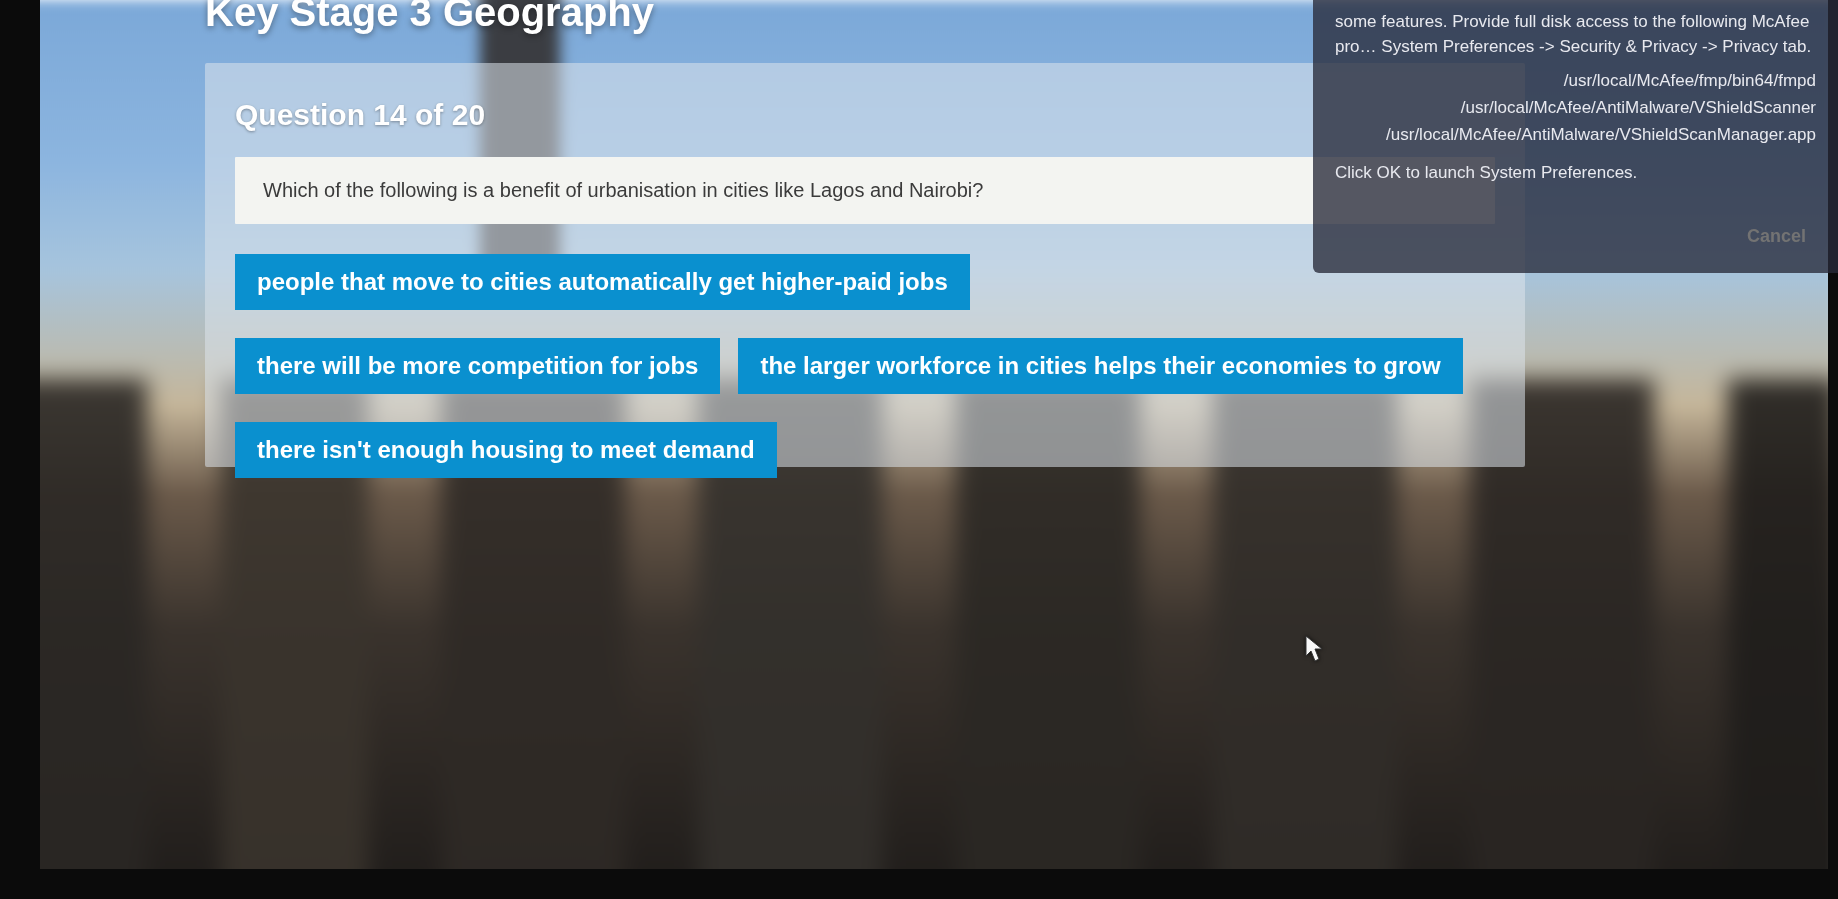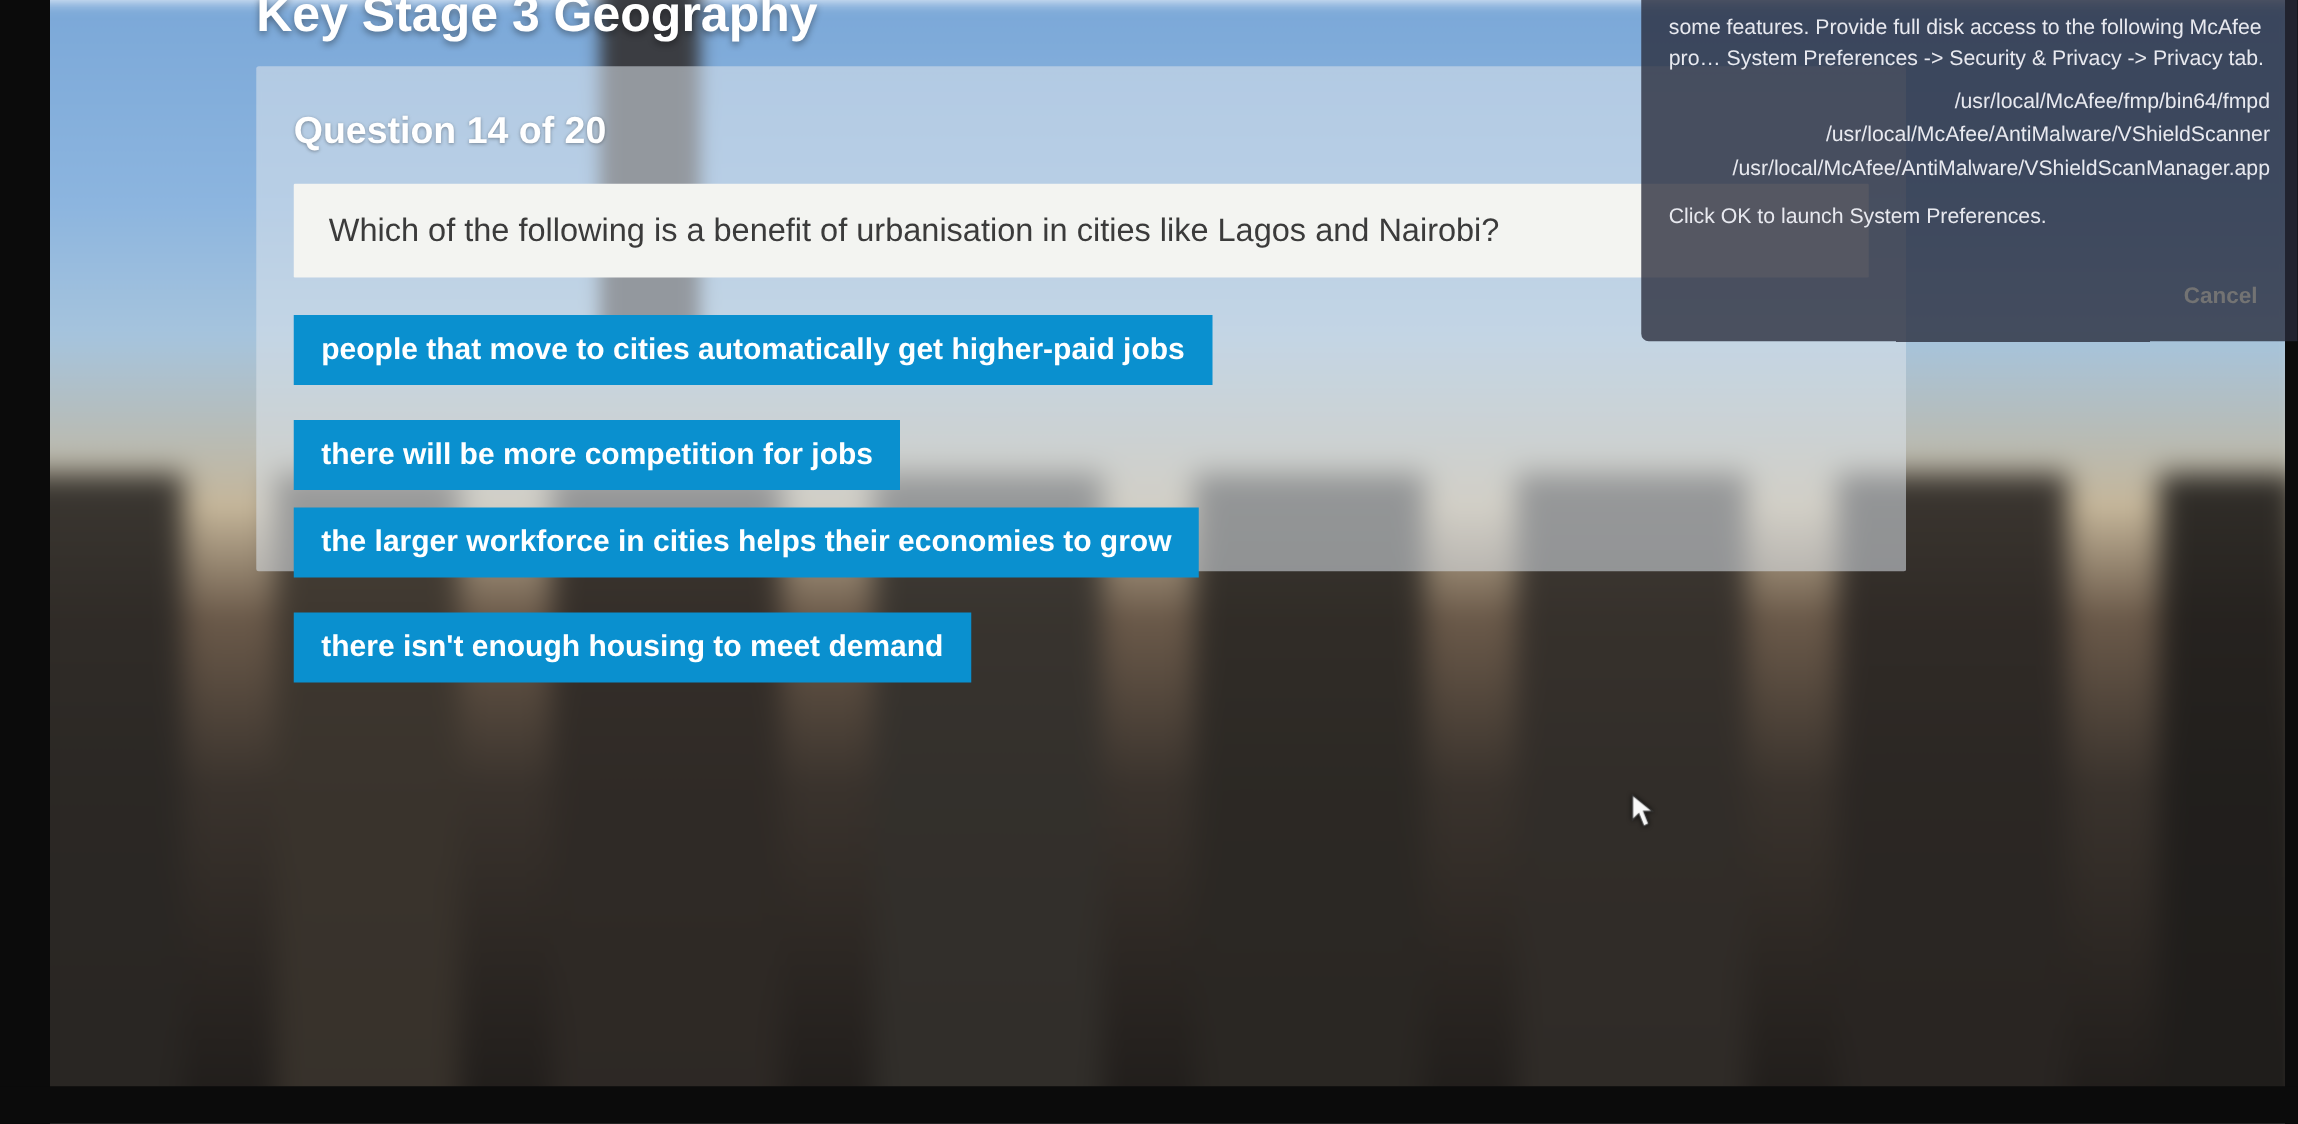--- a/index.html
+++ b/index.html
@@ -59,51 +59,50 @@
     top: -10px;
     color: #ffffff;
     font-size: 40px;
     font-weight: 700;
     text-shadow: 0 2px 6px rgba(0,0,0,0.4);
   }
 
   .quiz-panel {
     position: absolute;
     left: 205px;
-    top: 53px;
+    top: 63px;
     width: 1320px;
     height: 404px;
     background: rgba(220, 228, 235, 0.55);
     backdrop-filter: blur(2px);
     border-radius: 2px;
     padding: 0;
     box-sizing: border-box;
   }
   .question-counter {
     color: #ffffff;
     font-size: 30px;
     font-weight: 700;
     padding: 35px 30px 25px 30px;
     text-shadow: 0 1px 3px rgba(0,0,0,0.35);
   }
   .question-box {
     margin: 0 30px 30px 30px;
     background: #f3f4f1;
     padding: 22px 28px;
-    font-size: 26px;
+    font-size: 20px;
     color: #3b3b3b;
     border-radius: 1px;
   }
   .answers {
     display: flex;
     flex-wrap: wrap;
     gap: 14px 18px;
     padding: 0 30px;
     align-items: flex-start;
-    flex-direction: column;
   }
   .answer-btn {
     background: #0a90cf;
     color: #ffffff;
     font-size: 24px;
     font-weight: 700;
     padding: 14px 22px;
     border: none;
     cursor: pointer;
     text-align: left;

